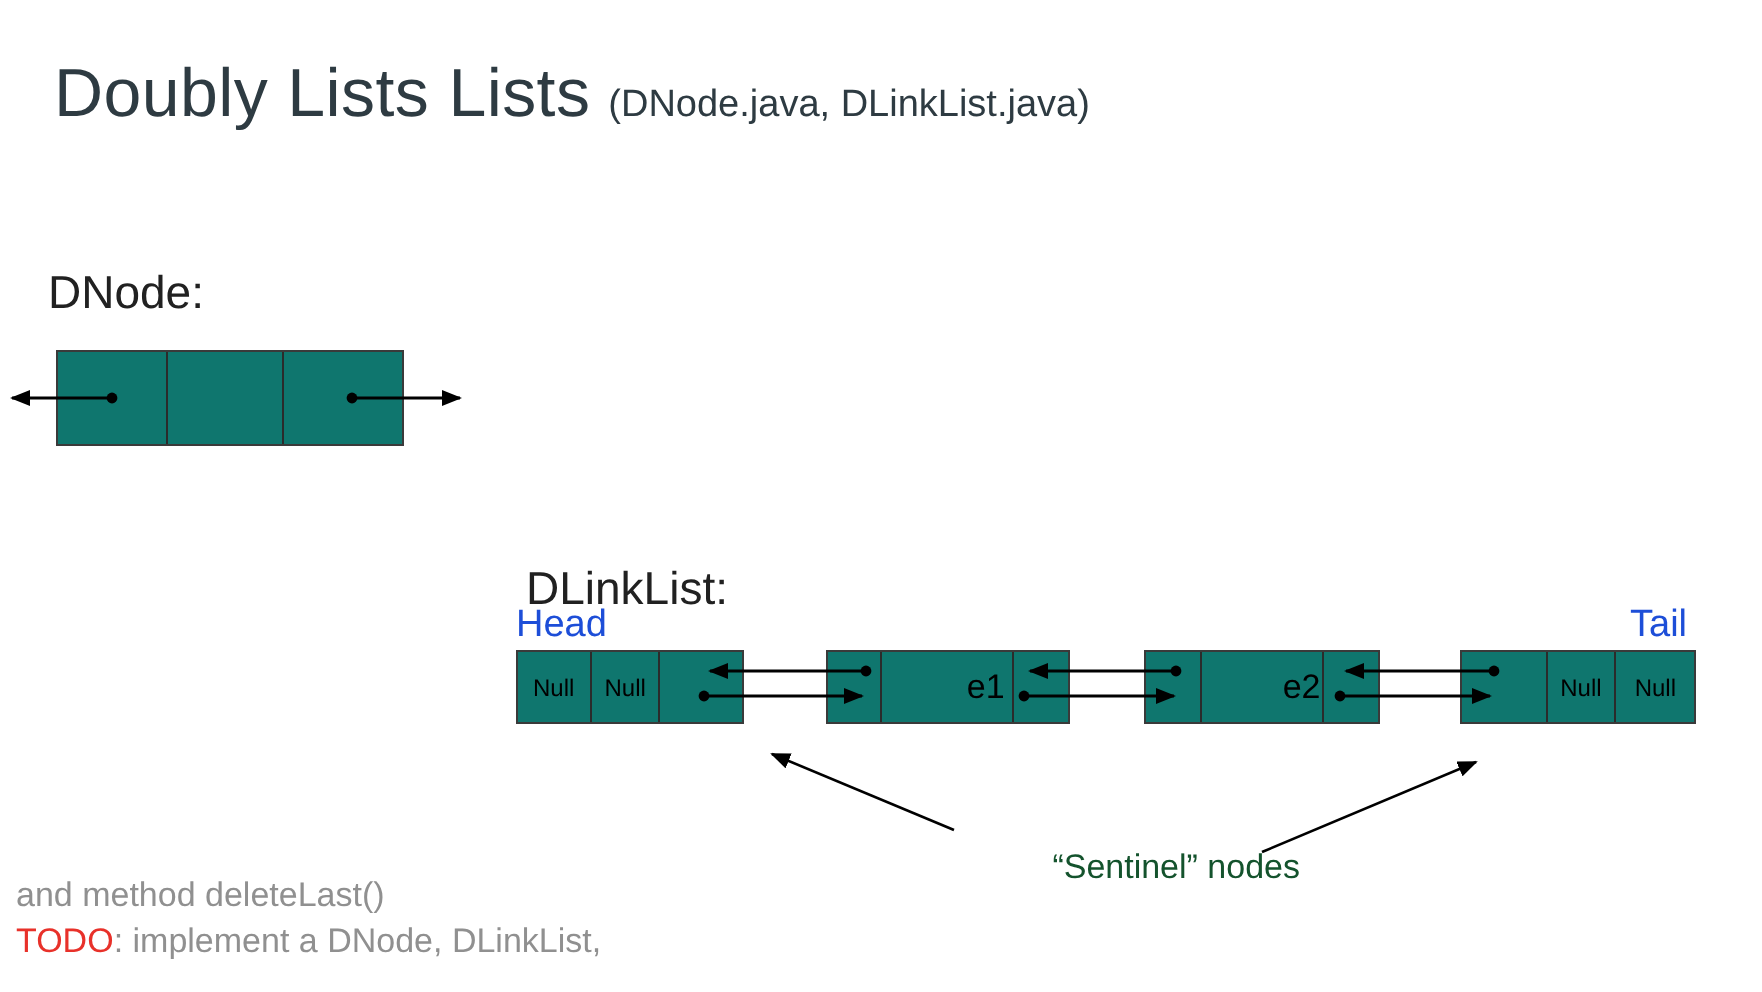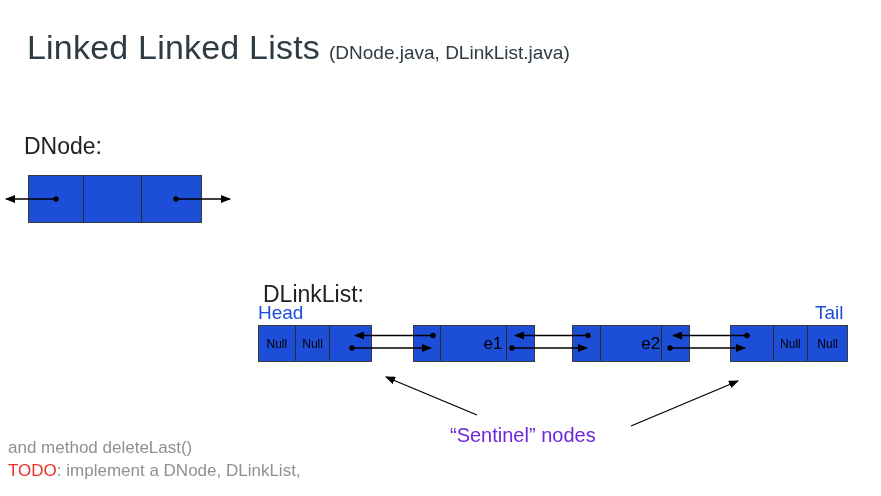--- a/index.html
+++ b/index.html
@@ -48,21 +48,21 @@
   }
   .lbl-head { left: 258px; top: 302px; }
   .lbl-tail { left: 815px; top: 302px; }
   
   .node-box {
     position: absolute;
     height: 37px;
     display: flex;
     border: 1.5px solid #3a3a3a;
     box-sizing: border-box;
-    background: #1d4ed8;
+    background: #0f766e;
   }
   .node-box .cell {
     display: flex;
     align-items: center;
     justify-content: center;
     color: #000;
     box-sizing: border-box;
   }
   .node-box .cell + .cell { border-left: 1.5px solid #2b2b2b; }
   .cell-null  { font-size: 12px; }
@@ -78,44 +78,44 @@
     left: 0; top: 0;
     width: 881px; height: 496px;
     pointer-events: none;
   }
   
   .sentinel-caption {
     position: absolute;
     left: 450px;
     top: 424px;
     width: 200px;
-    text-align: left;
-    font-size: 20px;
-    color: #6d28d9;
+    text-align: right;
+    font-size: 17px;
+    color: #14532d;
     white-space: nowrap;
   }
   
   .todo-note {
     position: absolute;
     left: 8px;
     top: 436px;
     font-size: 17px;
     line-height: 23px;
     color: #909090;
     white-space: nowrap;
   }
   .todo-keyword { color: #e8312a; }
 </style>
 </head>
 <body>
 
 <div class="slide">
 
   <div class="title-row">
-    <span class="title-main">Linked Linked Lists</span>
+    <span class="title-main">Doubly Lists Lists</span>
     <span class="title-sub">(DNode.java, DLinkList.java)</span>
   </div>
 
   <div class="section-label lbl-dnode">DNode:</div>
 
   <div class="node-box box-dnode">
     <div class="cell" style="flex:55"></div>
     <div class="cell" style="flex:59"></div>
     <div class="cell" style="flex:60"></div>
   </div>

